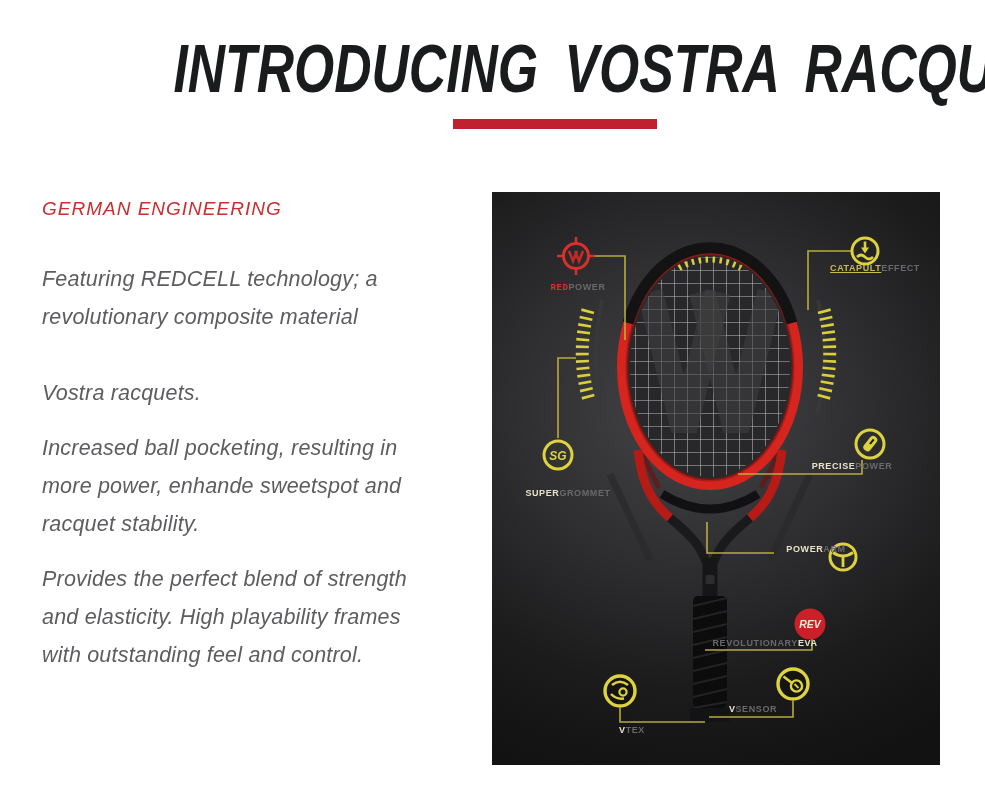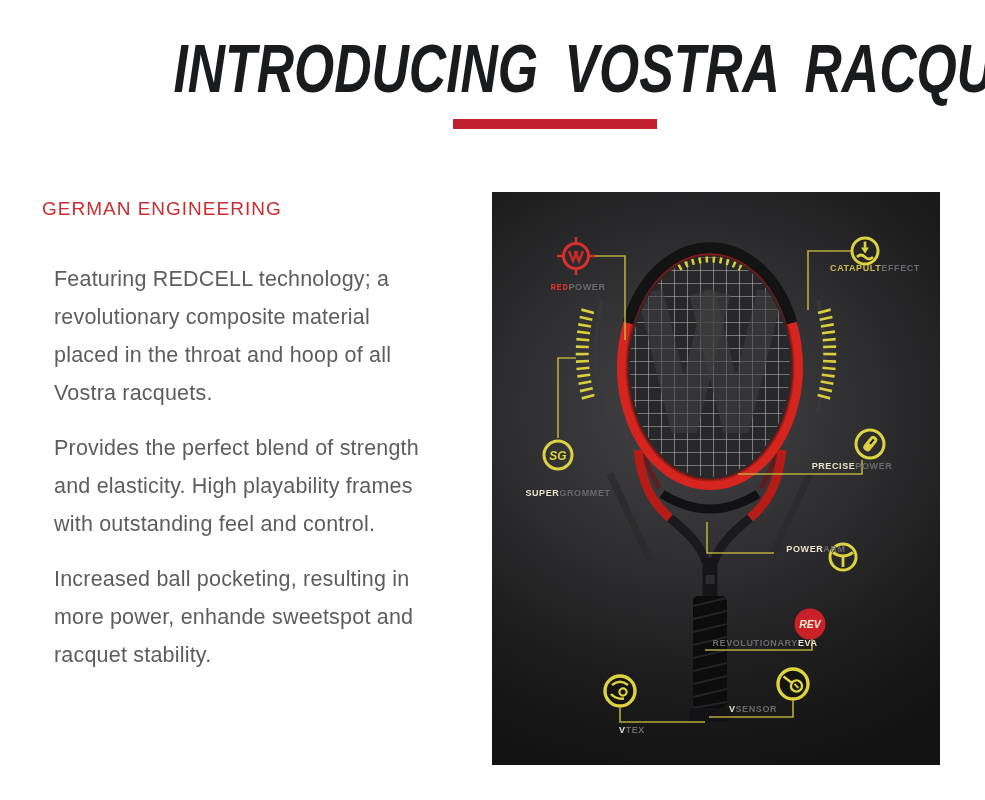--- a/index.html
+++ b/index.html
@@ -8,38 +8,38 @@
 
   
   .title-row{position:absolute;top:34px;left:0;width:985px;text-align:center;}
   .title-row .title{display:inline-block;font-family:"Liberation Sans",sans-serif;
     font-weight:bold;font-style:italic;font-size:68px;line-height:1.0;color:#1a1b1d;
     letter-spacing:0px;word-spacing:16px;white-space:nowrap;
     transform:translateX(28px) scaleX(0.76);transform-origin:center;}
   .red-divider{position:absolute;left:453px;top:119px;width:204px;height:10px;background:#c1202f;}
 
   
-  .copy{position:absolute;left:42px;top:198px;width:445px;}
+  .copy{position:absolute;left:42px;top:198px;width:445px;font-style:italic;}
   .copy .heading{color:#cb2c2e;font-size:19px;letter-spacing:1px;font-weight:normal;margin:0 0 0 0;}
-  .copy p{margin:12px;padding:0;color:#5d5d60;font-size:21.5px;line-height:38px;letter-spacing:0.2px;}
+  .copy p{margin:0;padding:0;color:#5d5d60;font-size:21.5px;line-height:38px;letter-spacing:0.2px;}
   .copy p.first{margin-top:40px;}
   .copy p.next{margin-top:17px;}
 
   
   .panel{position:absolute;left:492px;top:192px;width:448px;height:573px;overflow:hidden;
     background:#161617;
     background-image:radial-gradient(ellipse 430px 380px at 44% 38%, #454547 0%, #2c2c2e 45%, #1b1b1c 74%, #121213 100%);}
   .panel svg.art{position:absolute;left:0;top:0;}
 
   .feat-label{position:absolute;font-weight:bold;font-size:9px;letter-spacing:0.6px;
     text-align:center;white-space:nowrap;}
   .feat-label .strong{color:#e9e2cb;}
   .feat-label .muted{color:#69686b;text-align:right;}
   .feat-label.redcell .strong{color:#d8302b;font-family:Liberation Mono, monospace;}
-  .feat-label.catapult .strong{color:#c9ba52;}
+  .feat-label.catapult .strong{color:#c9ba52;text-decoration:underline;}
 
   .feat-icon{position:absolute;line-height:0;}
 
   
   .lbl-redcell{left:26px;top:90px;width:120px;}
   .lbl-catapult{left:318px;top:71px;width:130px;}
   .lbl-supergrommet{left:16px;top:296px;width:120px;}
   .lbl-precisepower{left:300px;top:269px;width:120px;}
   .lbl-powerarm{left:264px;top:352px;width:120px;}
   .lbl-revolutionaryeva{left:203px;top:446px;width:140px;}
@@ -64,32 +64,32 @@
   <div class="title-row">
     <span class="title">INTRODUCING VOSTRA RACQUETS</span>
   </div>
   <div class="red-divider"></div>
 
   <div class="copy">
     <div class="heading">GERMAN ENGINEERING</div>
     <p class="first">
       <span>Featuring REDCELL technology; a</span><br>
       <span>revolutionary composite material</span><br>
-      <span>placed in the throat and hoop of all</span><br>
+      <br>
       <span>Vostra racquets.</span>
+    </p>
+    <p class="next">
+      <span>Increased ball pocketing, resulting in</span><br>
+      <span>more power, enhande sweetspot and</span><br>
+      <span>racquet stability.</span>
     </p>
     <p class="next">
       <span>Provides the perfect blend of strength</span><br>
       <span>and elasticity. High playability frames</span><br>
       <span>with outstanding feel and control.</span>
-    </p>
-    <p class="next">
-      <span>Increased ball pocketing, resulting in</span><br>
-      <span>more power, enhande sweetspot and</span><br>
-      <span>racquet stability.</span>
     </p>
   </div>
 
   <div class="panel">
 
     <svg class="art" width="448" height="573" viewBox="0 0 448 573">
       <defs>
         <clipPath id="bedclip">
             <ellipse cx="218" cy="175" rx="80" ry="110"></ellipse>
           </clipPath>

